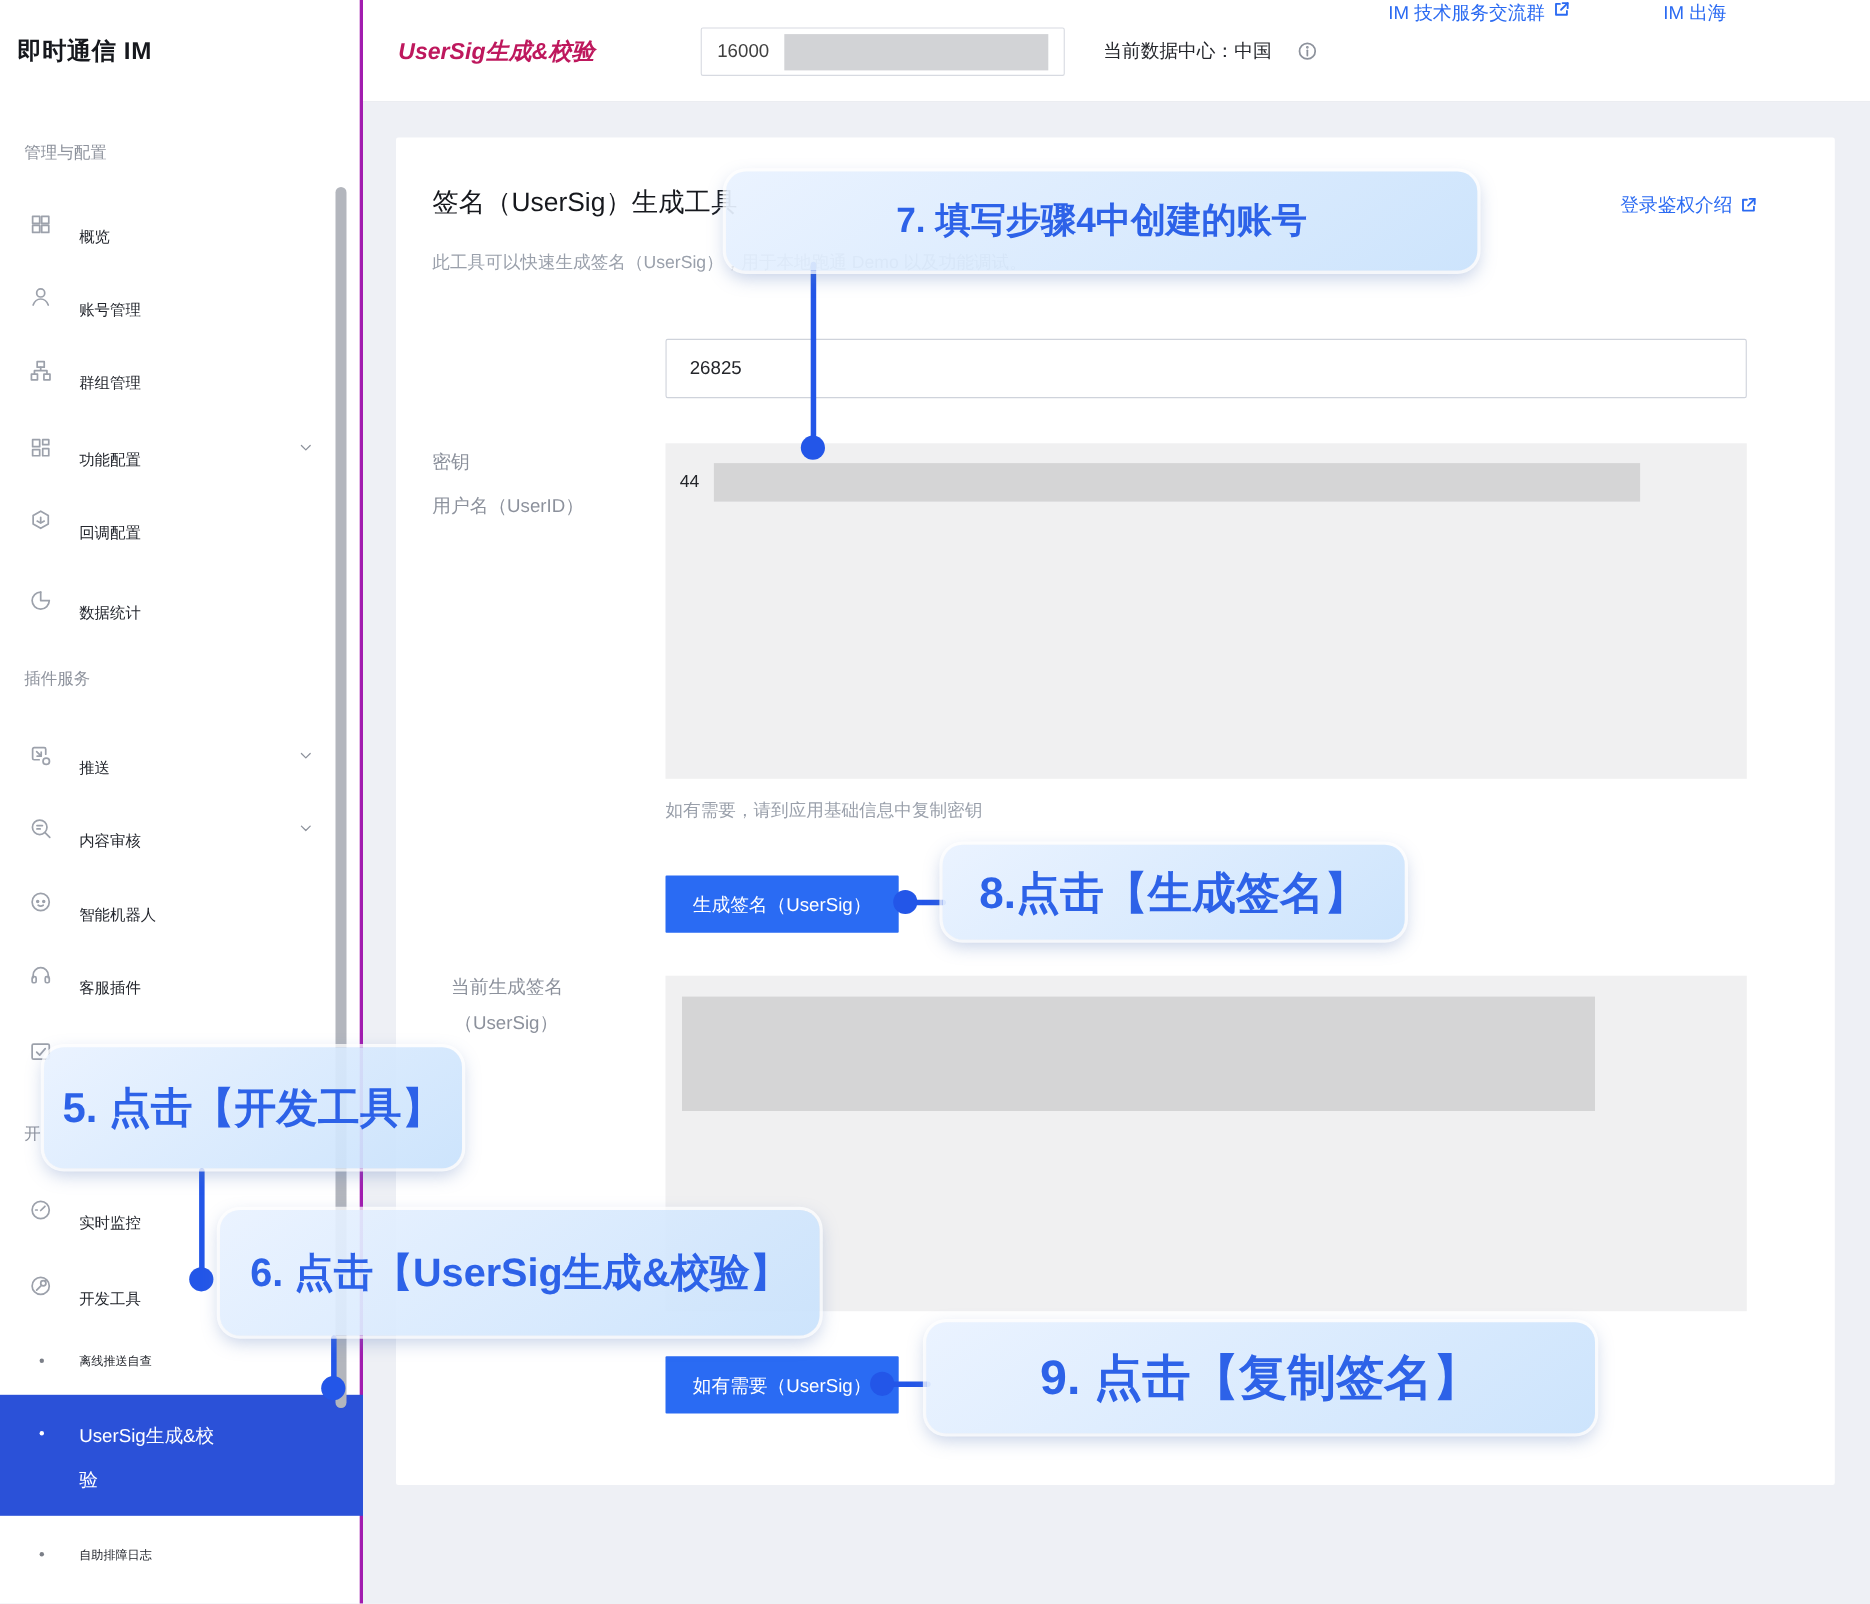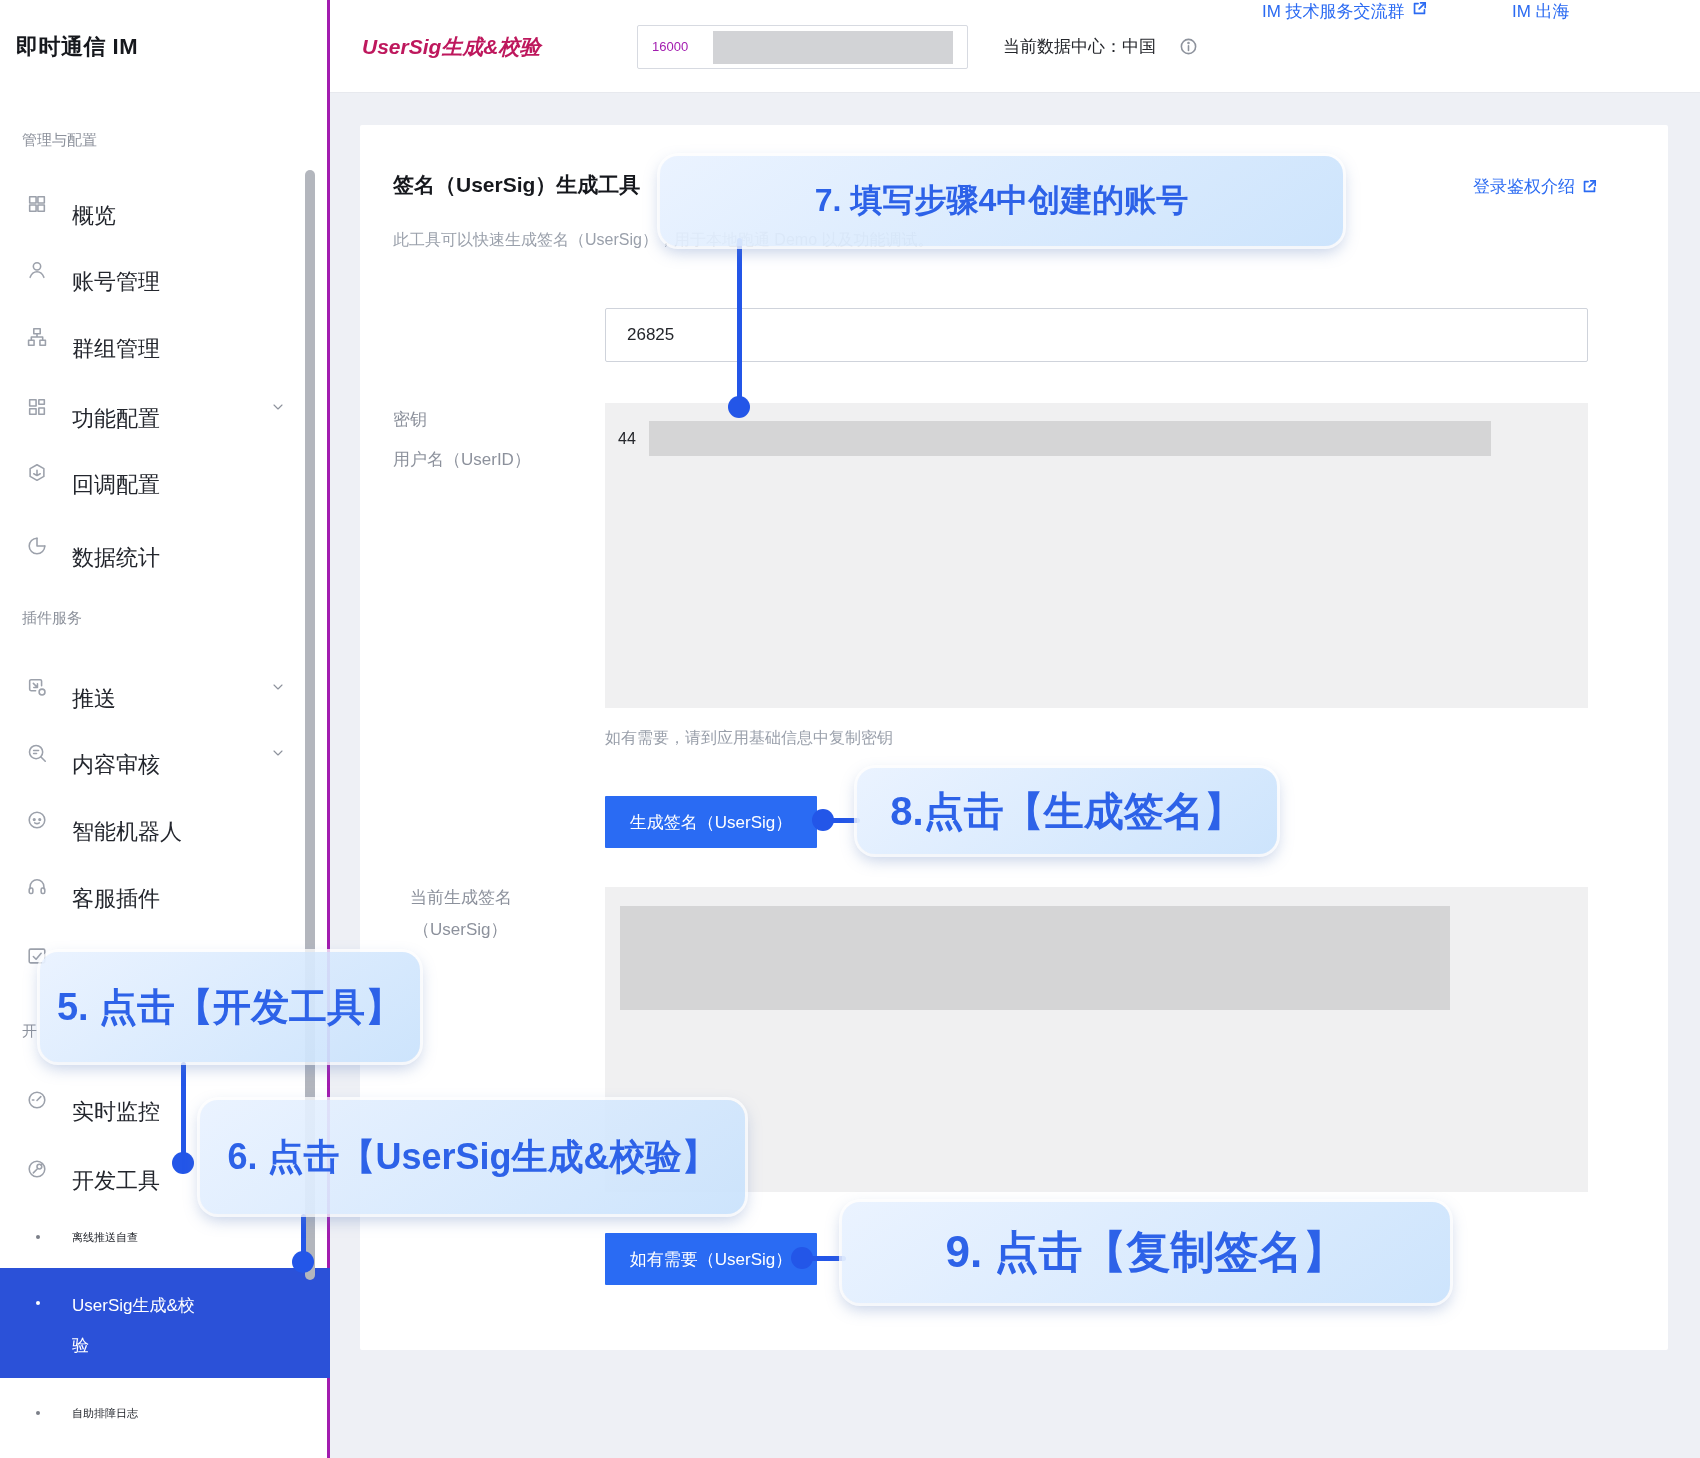--- a/index.html
+++ b/index.html
@@ -5,45 +5,45 @@
   * { margin:0; padding:0; box-sizing:border-box; }
   html,body { width:1700px; height:1458px; }
   body { font-family:"Liberation Sans","DejaVu Sans",sans-serif; background:#eef0f5; }
   .page { position:relative; width:1700px; height:1458px; overflow:hidden; background:#eef0f5; }
 
   
   .sidebar { position:absolute; left:0; top:0; width:330px; height:1458px; background:#fff; border-right:3px solid #a21caf; }
   .brand { position:absolute; left:16px; top:0; height:93px; display:flex; align-items:center; font-size:22px; font-weight:700; color:#16181d; letter-spacing:.5px; }
   .side-section { position:absolute; left:22px; height:24px; line-height:24px; font-size:15px; color:#8d929c; }
   .side-item { position:absolute; left:0; width:330px; height:40px; display:flex; align-items:center; cursor:pointer; }
-  .side-item .lbl { position:absolute; left:72px; font-size:22px; color:#23262d;margin-top:23px; }
+  .side-item .lbl { position:absolute; left:72px; font-size:14px; color:#23262d;margin-top:23px; }
   .side-item .ic { position:absolute; left:26px; width:22px; height:22px; }
   .side-item .chev { position:absolute; left:270px; width:16px; height:16px; }
   .sub-item { position:absolute; left:0; width:330px; height:40px; display:flex; align-items:center; cursor:pointer; }
   .sub-item .dot { position:absolute; left:36px; width:4px; height:4px; border-radius:50%; background:#7b7f88; }
   .sub-item .lbl { position:absolute; left:72px; font-size:11px; color:#23262d; }
   .active-block { position:absolute; left:0; top:1268px; width:330px; height:110px; background:#2b51d8; cursor:pointer; }
   .al1 { position:absolute; left:72px; top:1294px; font-size:17px; color:#fff; }
   .al2 { position:absolute; left:72px; top:1334px; font-size:17px; color:#fff; }
   .adot { position:absolute; left:36px; top:1301px; width:4px; height:4px; border-radius:50%; background:#fff; }
   .scroll-thumb { position:absolute; left:305px; top:170px; width:10px; height:1110px; background:#b3b6bd; border-radius:5px; }
 
   
   .topbar { position:absolute; left:330px; top:0; width:1370px; height:93px; background:#fff; border-bottom:1px solid #e7e9ee; }
   .page-title { position:absolute; left:32px; top:0; height:93px; display:flex; align-items:center; font-size:21px; font-weight:700; color:#be185d;font-style:italic; }
   .appid-box { position:absolute; left:307px; top:25px; width:331px; height:44px; border:1px solid #d7dae1; border-radius:2px; background:#fff; cursor:pointer; }
-  .appid-box .txt { position:absolute; left:14px; top:0; height:42px; line-height:42px; font-size:13px; color:#a21caf; }
+  .appid-box .txt { position:absolute; left:14px; top:0; height:42px; line-height:42px; font-size:17px; color:#404040; }
   .appid-box .blur { position:absolute; left:75px; top:5px; width:240px; height:33px; background:#d2d3d6; }
   .dc { position:absolute; left:673px; top:0; height:93px; display:flex; align-items:center; gap:23px; font-size:17px; color:#24262b; }
   .hlink { position:absolute; top:0; height:93px; display:flex; align-items:flex-start; gap:6px; font-size:17px; color:#2a6af2; cursor:pointer; white-space:nowrap; }
   .hlink.g1 { left:932px; } .hlink.g2 { left:1182px; }
 
   
   .card { position:absolute; left:360px; top:125px; width:1308px; height:1225px; background:#fff; border-radius:2px; }
-  .card-title { position:absolute; left:33px; top:46px; font-size:21px; font-weight:700; color:#16181d; line-height:28px; }
+  .card-title { position:absolute; left:33px; top:46px; font-size:24px; font-weight:400; color:#16181d; line-height:28px; }
   .auth-link { position:absolute; right:70px; top:50px; display:flex; align-items:center; gap:6px; font-size:17px; color:#2a6af2; cursor:pointer; }
   .card-desc { position:absolute; left:33px; top:103px; font-size:16px; color:#9aa0ab; line-height:24px; }
   .f-label { position:absolute; left:33px; font-size:17px; color:#8c919c; line-height:24px; }
   .ipt { position:absolute; left:245px; top:183px; width:983px; height:54px; border:1px solid #cfd3db; border-radius:2px; background:#fff; font-size:17px; color:#24262b; padding-left:21px; font-family:inherit; }
   .key-panel { position:absolute; left:245px; top:278px; width:983px; height:305px; background:#f0f0f1; }
   .key-prefix { position:absolute; left:13px; top:18px; height:35px; line-height:35px; font-size:16px; color:#24262b; }
   .key-blur { position:absolute; left:44px; top:18px; width:842px; height:35px; background:#d5d5d6; }
   .key-hint { position:absolute; left:245px; top:601px; font-size:16px; color:#9aa0ab; line-height:24px; }
   .btn { position:absolute; left:245px; width:212px; height:52px; background:#2a6bf3; border:none; border-radius:1px; color:#fff; font-size:17px; font-family:inherit; cursor:pointer; }
   .btn.generate { top:671px; } .btn.copy { top:1108px; }

